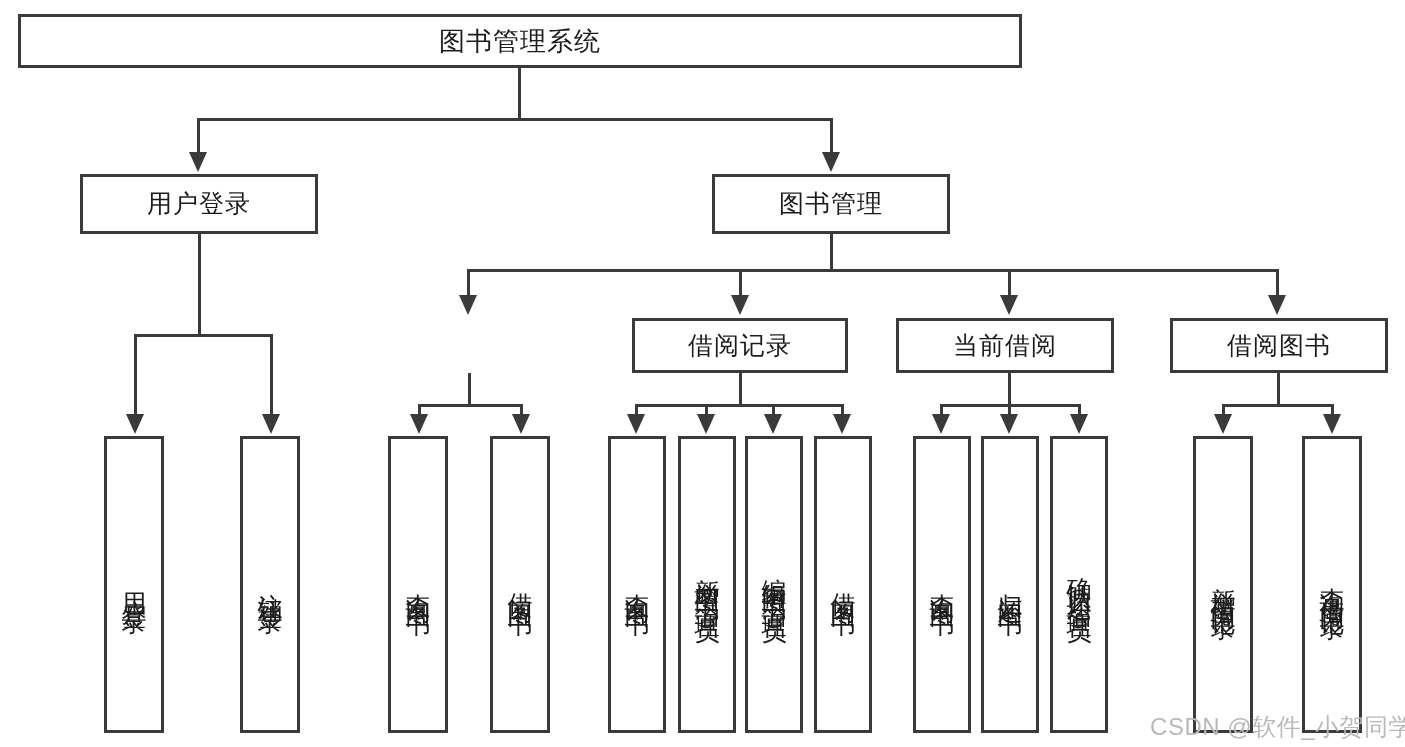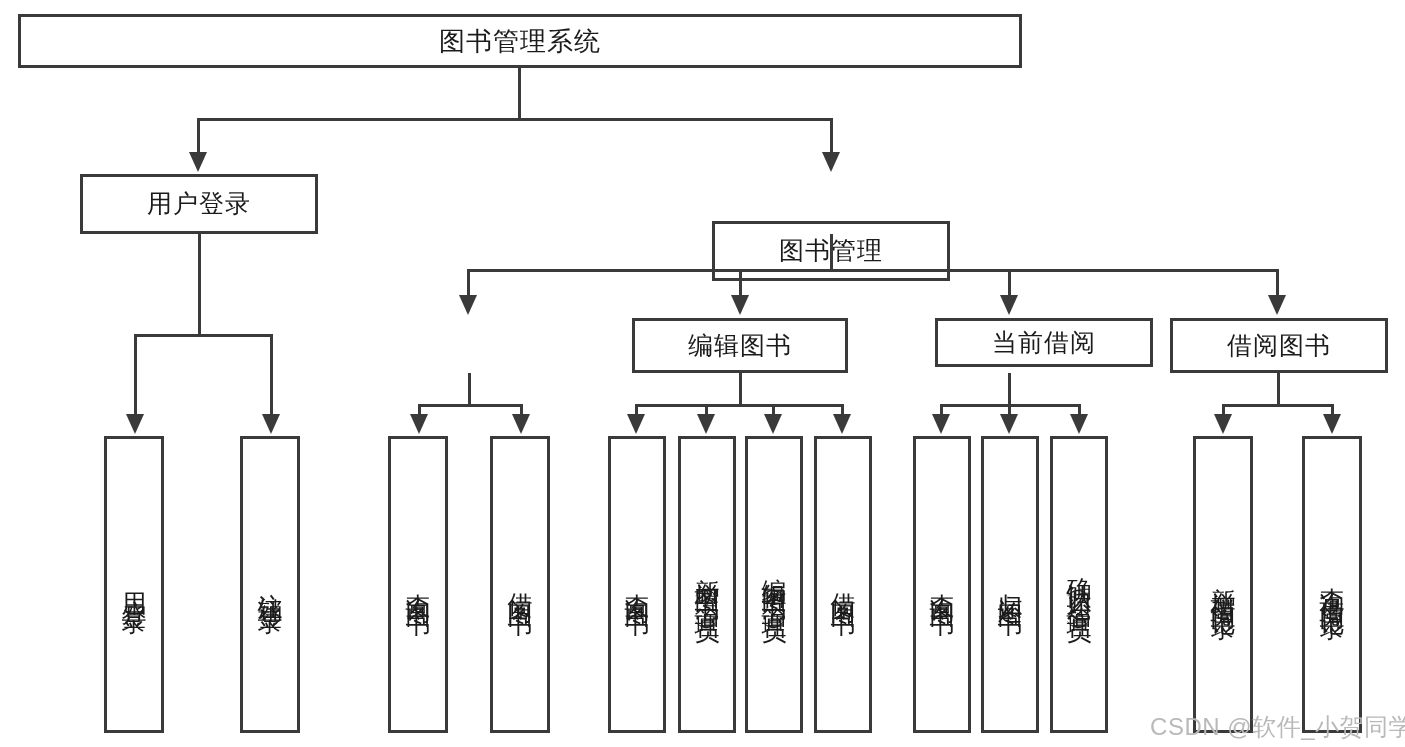--- a/index.html
+++ b/index.html
@@ -83,21 +83,21 @@
 
   <div class="vline" style="left:197px;top:118px;height:36px;"></div>
   <div class="arrow" style="left:189px;top:152px;"></div>
 
   <div class="vline" style="left:830px;top:118px;height:36px;"></div>
   <div class="arrow" style="left:822px;top:152px;"></div>
 
   <div class="node h" style="left:80px;top:174px;width:238px;height:60px;">
     <span>用户登录</span>
   </div>
-  <div class="node h" style="left:712px;top:174px;width:238px;height:60px;margin-top:47px;">
+  <div class="node h" style="left:712px;top:174px;width:238px;height:60px;">
     <span>图书管理</span>
   </div>
 
   <div class="vline" style="left:198px;top:234px;height:102px;"></div>
   <div class="hline" style="left:134px;top:334px;width:139px;"></div>
   <div class="vline" style="left:134px;top:334px;height:82px;"></div>
   <div class="arrow" style="left:126px;top:414px;"></div>
   <div class="vline" style="left:270px;top:334px;height:82px;"></div>
   <div class="arrow" style="left:262px;top:414px;"></div>
 
@@ -106,23 +106,23 @@
   <div class="vline" style="left:467px;top:269px;height:28px;"></div>
   <div class="arrow" style="left:459px;top:295px;"></div>
   <div class="vline" style="left:739px;top:269px;height:28px;"></div>
   <div class="arrow" style="left:731px;top:295px;"></div>
   <div class="vline" style="left:1008px;top:269px;height:28px;"></div>
   <div class="arrow" style="left:1000px;top:295px;"></div>
   <div class="vline" style="left:1276px;top:269px;height:28px;"></div>
   <div class="arrow" style="left:1268px;top:295px;"></div>
 
   <div class="node h" style="left:632px;top:318px;width:216px;height:55px;">
-    <span>编辑图书</span>
-  </div>
-  <div class="node h" style="left:935px;top:318px;width:218px;height:49px;">
+    <span>借阅记录</span>
+  </div>
+  <div class="node h" style="left:896px;top:318px;width:218px;height:55px;">
     <span>当前借阅</span>
   </div>
   <div class="node h" style="left:1170px;top:318px;width:218px;height:55px;">
     <span>借阅图书</span>
   </div>
 
   <div class="vline" style="left:468px;top:373px;height:34px;"></div>
   <div class="hline" style="left:418px;top:404px;width:104px;"></div>
   <div class="vline" style="left:418px;top:404px;height:12px;"></div>
   <div class="arrow" style="left:410px;top:414px;"></div>

